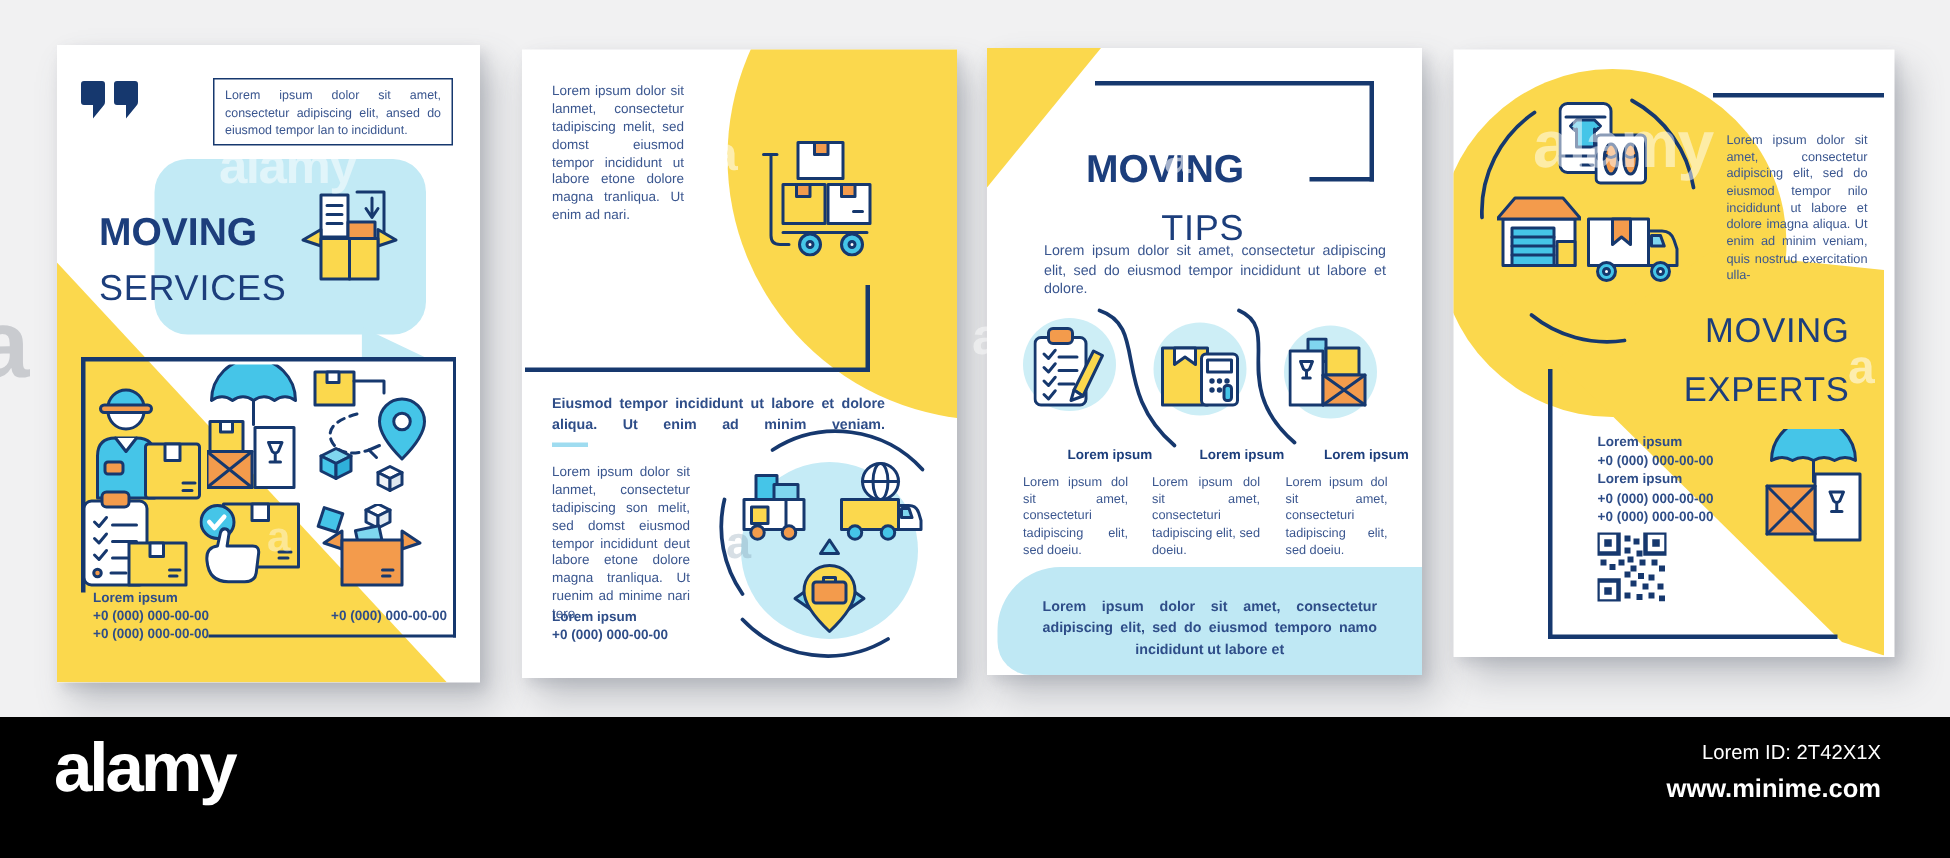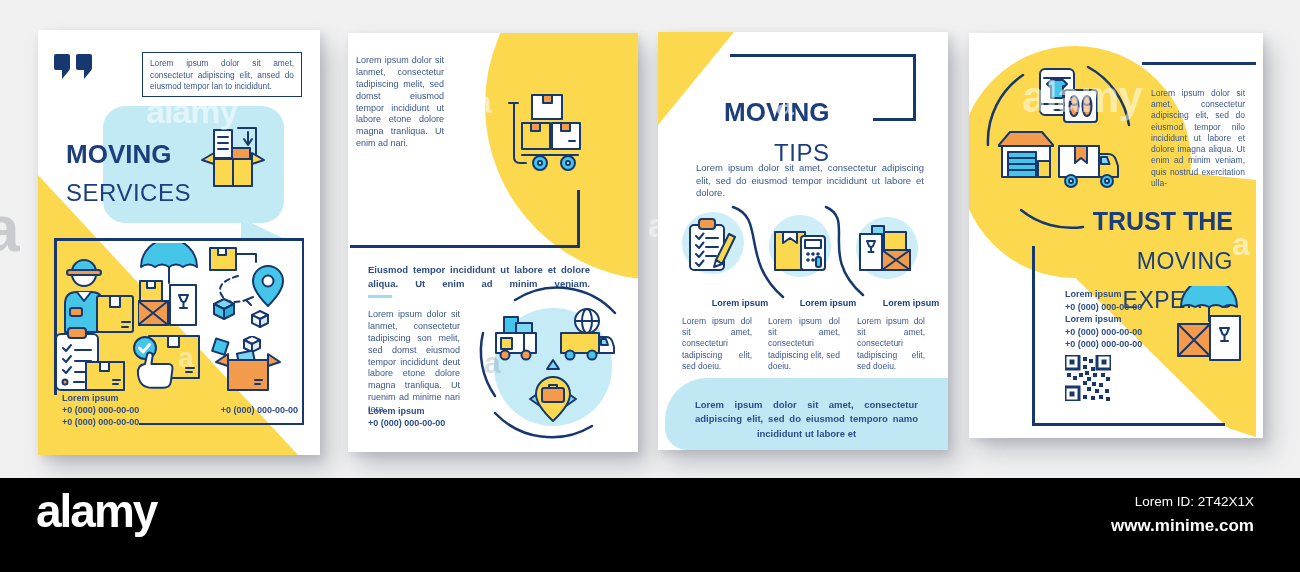--- a/index.html
+++ b/index.html
@@ -36,21 +36,21 @@
   .bdr{background:#16386e;}
   .p1-grid-top{left:16px;top:208px;width:250px;height:2.5px;}
   .p1-grid-left{left:16px;top:208px;width:2.5px;height:157px;}
   .p1-grid-right{left:263.5px;top:208px;width:2.5px;height:187px;}
   .p1-grid-bottom{left:101px;top:392.5px;width:165px;height:2.5px;}
   .p1-contact{left:24px;top:362px;}
   .p1-phone-right{left:168px;top:374px;width:92px;text-align:right;}
 
   
   .p2-yellow{left:137px;top:-103px;width:350px;height:350px;border-radius:50%;background:#fbd84d;}
-  .p2-intro{left:8px;top:22px;width:88px;}
+  .p2-intro{left:20px;top:22px;width:88px;}
   .p2-handtruck{left:158px;top:60px;}
   .p2-title{left:20px;top:144px;}
   .p2-title .l1{font-size:26px;line-height:29px;}
   .p2-title .l2{font-size:24px;line-height:27px;}
   .p2-lv{left:229px;top:157px;width:3px;height:58px;}
   .p2-lh{left:2px;top:212px;width:230px;height:3px;}
   .p2-lead{left:20px;top:230px;width:222px;color:#2e4d88;font-size:9.5px;line-height:1.45;
            font-weight:600;text-align:justify;text-align-last:justify;}
   .p2-divider{left:20px;top:262px;width:24px;height:3px;background:#9fdcf0;}
   .p2-body{left:20px;top:276px;width:92px;}
@@ -499,21 +499,20 @@
             <circle cx="13" cy="40" r="2" fill="#fff"></circle>
           <circle cx="49" cy="40" r="6" fill="#45c5e8"></circle>
             <circle cx="49" cy="40" r="2" fill="#fff"></circle>
         </g>
       </svg>
     </span>
 
     <div class="abs p4-body body-txt">Lorem ipsum dolor sit amet, consectetur adipiscing elit, sed do eiusmod tempor nilo incididunt ut labore et dolore imagna aliqua. Ut enim ad minim veniam, quis nostrud exercitation ulla-</div>
 
     <div class="abs p4-title">
-      <h1 class="t-heavy l1">TRUST THE</h1>
       <h2 class="t-light l2">MOVING</h2>
       <h2 class="t-light l3">EXPERTS</h2>
     </div>
 
     <div class="abs p4-contact contact-txt">
       <div>Lorem ipsum</div>
       <div>+0 (000) 000-00-00</div>
       <div>Lorem ipsum</div>
       <div>+0 (000) 000-00-00</div>
       <div>+0 (000) 000-00-00</div>

